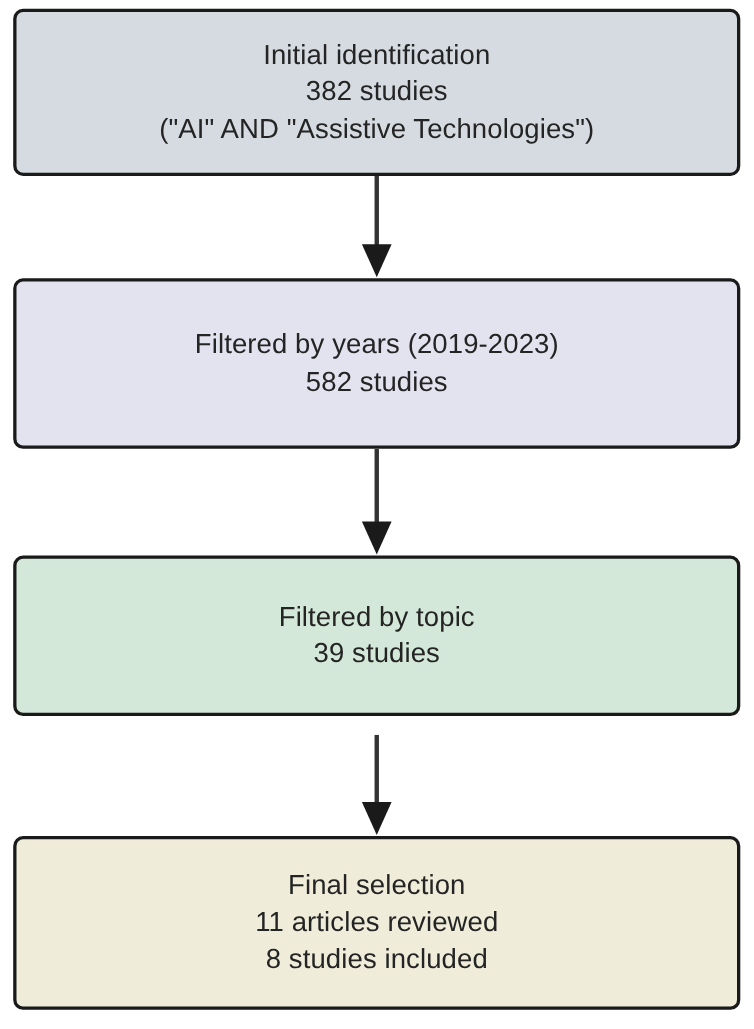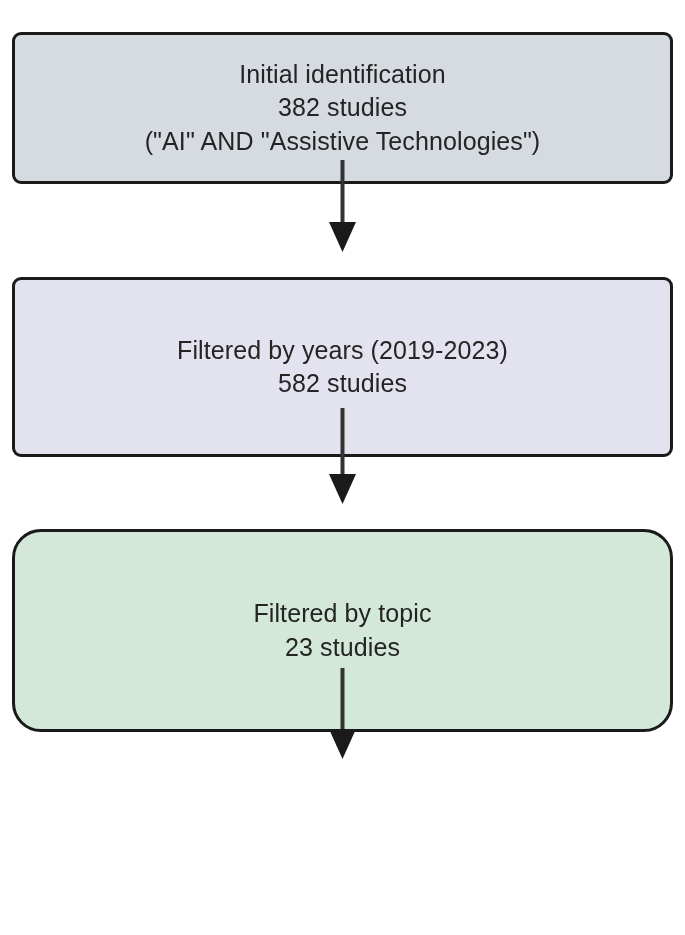--- a/index.html
+++ b/index.html
@@ -29,31 +29,30 @@
     border-radius: 9px;
     display: flex;
     flex-direction: column;
     align-items: center;
     justify-content: center;
     color: #242424;
     font-size: 25px;
     line-height: 1.33;
     text-align: center;
     letter-spacing: 0.1px;
-    margin-top: 24px;
   }
 
   .node .line {
     display: block;
     white-space: nowrap;
   }
 
   .node-1 { top: 8px;   height: 152px; background: #d5dbe0; }
-  .node-2 { top: 253px; height: 180px; background: #e3e2ef; }
-  .node-3 { top: 505px; height: 203px; background: #d3e8d8; border-radius: 29px; }
+  .node-2 { top: 253px; height: 155px; background: #e3e2ef; }
+  .node-3 { top: 505px; height: 146px; background: #d3e8d8; }
   .node-4 { top: 760px; height: 158px; background: #efecda; }
 
   .connector {
     position: absolute;
     left: 0;
     width: 685px;
     display: block;
   }
   .connector-1 { top: 160px; height: 93px; }
   .connector-2 { top: 408px; height: 97px; }
@@ -80,22 +79,27 @@
     <span class="line">582 studies</span>
   </div>
 
   <svg class="connector connector-2" viewBox="0 0 685 97" preserveAspectRatio="none">
     <line x1="342.5" y1="0" x2="342.5" y2="76" stroke="#333333" stroke-width="4"></line>
     <polygon points="342.5,96 329,66 356,66" fill="#1a1a1a"></polygon>
   </svg>
 
   <div class="node node-3">
     <span class="line">Filtered by topic</span>
-    <span class="line">23 studies</span>
+    <span class="line">39 studies</span>
   </div>
 
   <svg class="connector connector-3" viewBox="0 0 685 92" preserveAspectRatio="none">
     <line x1="342.5" y1="0" x2="342.5" y2="71" stroke="#333333" stroke-width="4"></line>
     <polygon points="342.5,91 329,61 356,61" fill="#1a1a1a"></polygon>
   </svg>
 
+  <div class="node node-4">
+    <span class="line">Final selection</span>
+    <span class="line">11 articles reviewed</span>
+    <span class="line">8 studies included</span>
+  </div>
 
 </div>
 
 </body></html>

